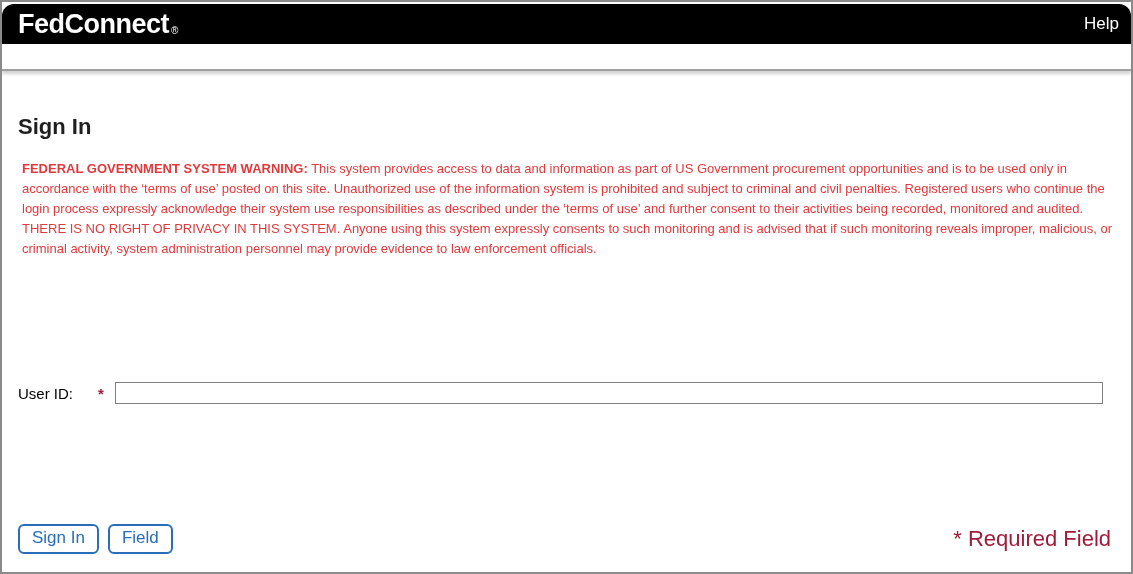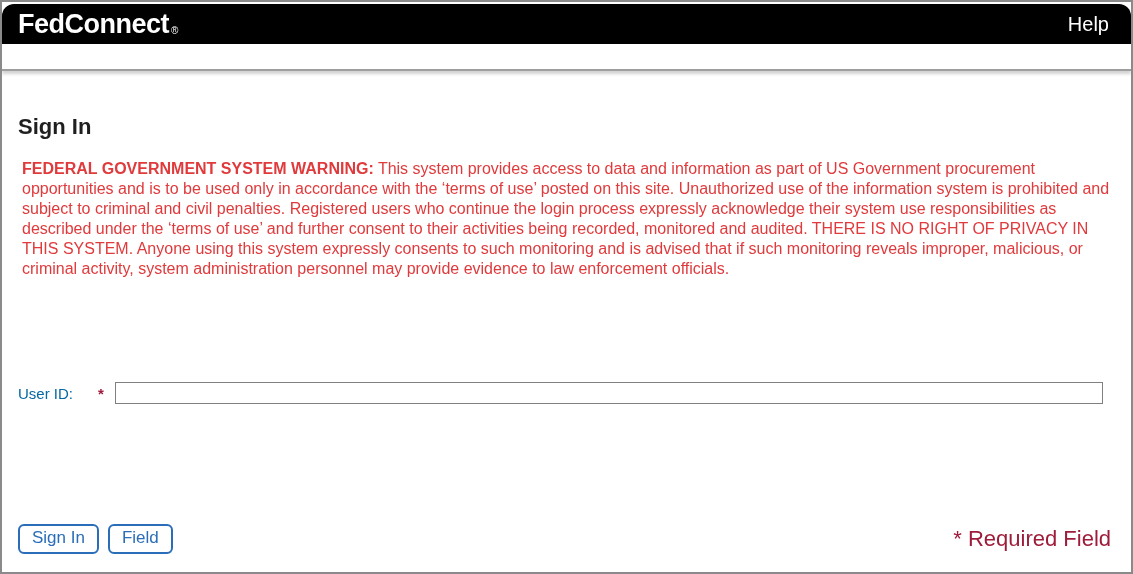--- a/index.html
+++ b/index.html
@@ -15,58 +15,58 @@
     background: #ffffff;
     overflow: hidden;
   }
   
   .banner {
     position: absolute; top: 2px; left: 0; right: 0;
     height: 40px;
     background: #000000;
     border-radius: 12px 12px 0 0;
     display: flex; align-items: center; justify-content: space-between;
-    padding: 0 22px 0 16px;
+    padding: 0 12px 0 16px;
   }
   .brand {
     color: #ffffff; font-size: 27px; font-weight: 700;
     letter-spacing: -0.5px; display: flex; align-items: baseline;
   }
   .brand .rmark {
     font-size: 10px; font-weight: 400; margin-left: 2px;
     position: relative; bottom: -1px;
   }
   .help-link {
-    color: #ffffff; font-size: 20px; text-decoration: none; cursor: pointer;
+    color: #ffffff; font-size: 17px; text-decoration: none; cursor: pointer;
   }
   
   .subbanner {
     position: absolute; top: 42px; left: 0; right: 0;
     height: 27px; background: #ffffff;
     border-bottom: 2px solid #9e9e9e;
     box-shadow: 0 3px 3px rgba(0,0,0,0.18);
   }
   
   .page-title {
     position: absolute; top: 112px; left: 16px;
     font-size: 22px; font-weight: 700; color: #1f1f1f;
   }
   .warning {
     position: absolute; top: 157px; left: 20px; right: 16px;
-    font-size: 16px; line-height: 20px;
+    font-size: 13px; line-height: 20px;
     color: #e03a3c;
   }
   .warning .lead { font-weight: 700; }
   
   .userid-row {
     position: absolute; top: 380px; left: 16px; right: 28px;
     display: flex; align-items: center;
   }
   .userid-label {
-    font-size: 15px; color: #0369a1; width: 80px; flex: 0 0 auto;
+    font-size: 15px; color: #000000; width: 80px; flex: 0 0 auto;
   }
   .req-star {
     color: #9e1b3a; font-weight: 700; font-size: 15px;
     width: 17px; flex: 0 0 auto;
   }
   .userid-input {
     flex: 1 1 auto; height: 22px;
     border: 1px solid #808080;
     background: #ffffff;
     font-size: 14px; padding: 0 4px;

